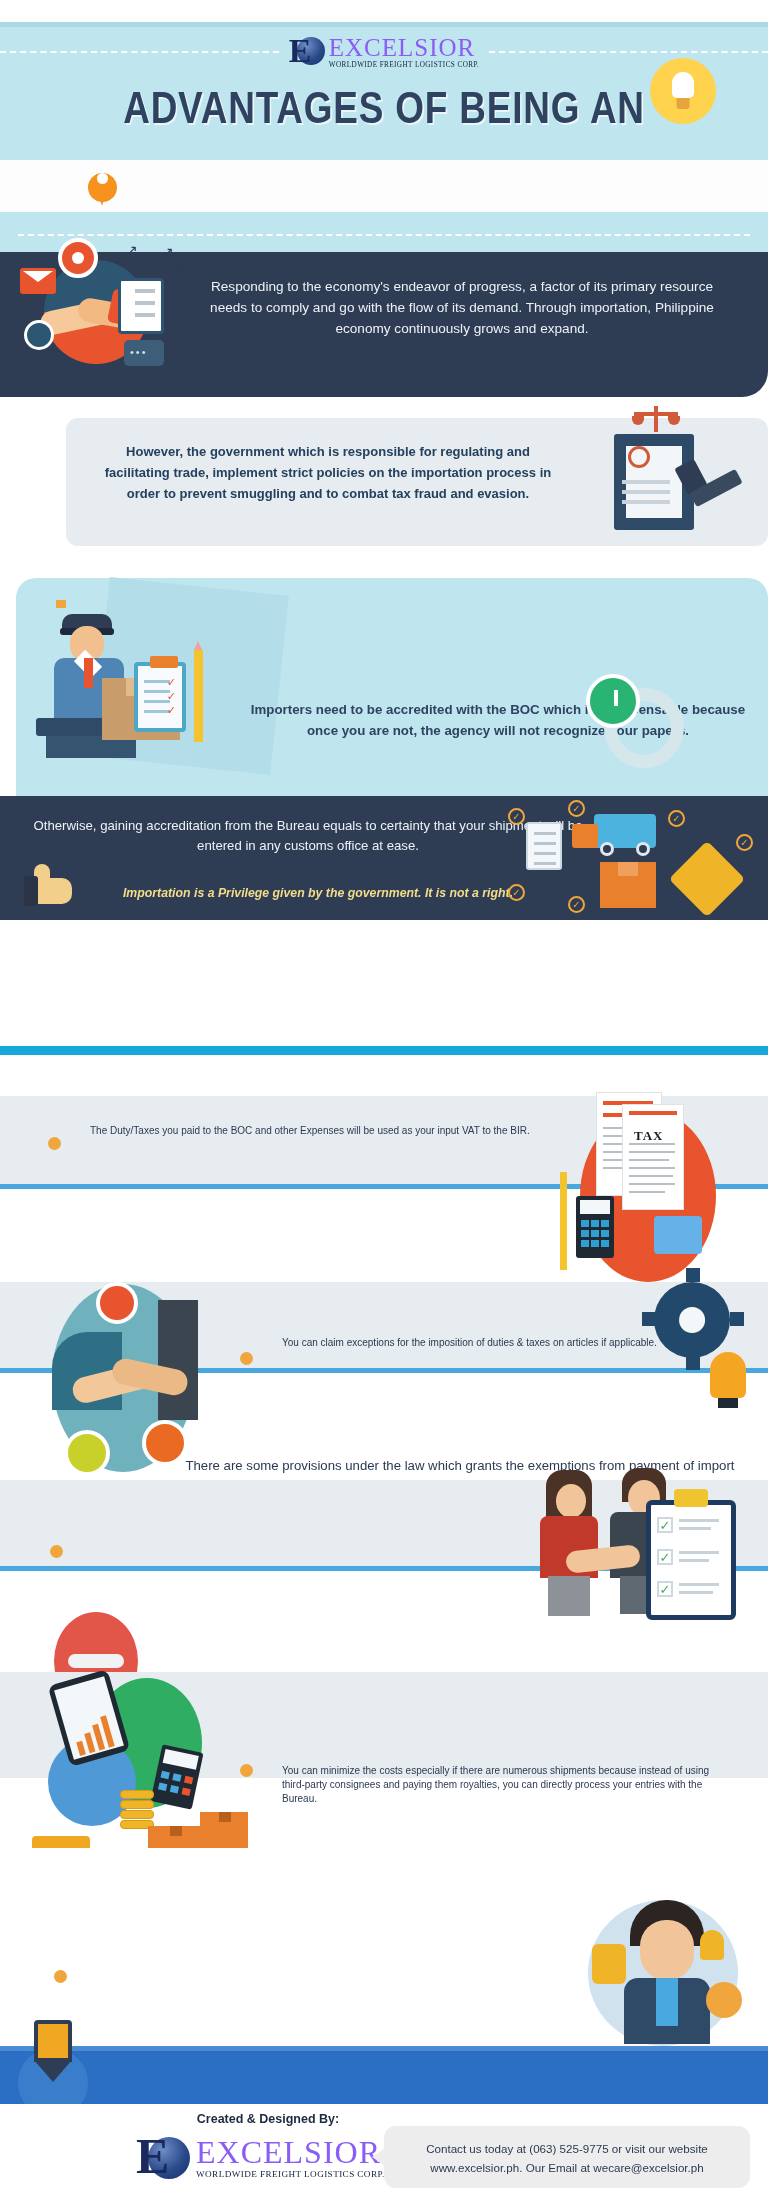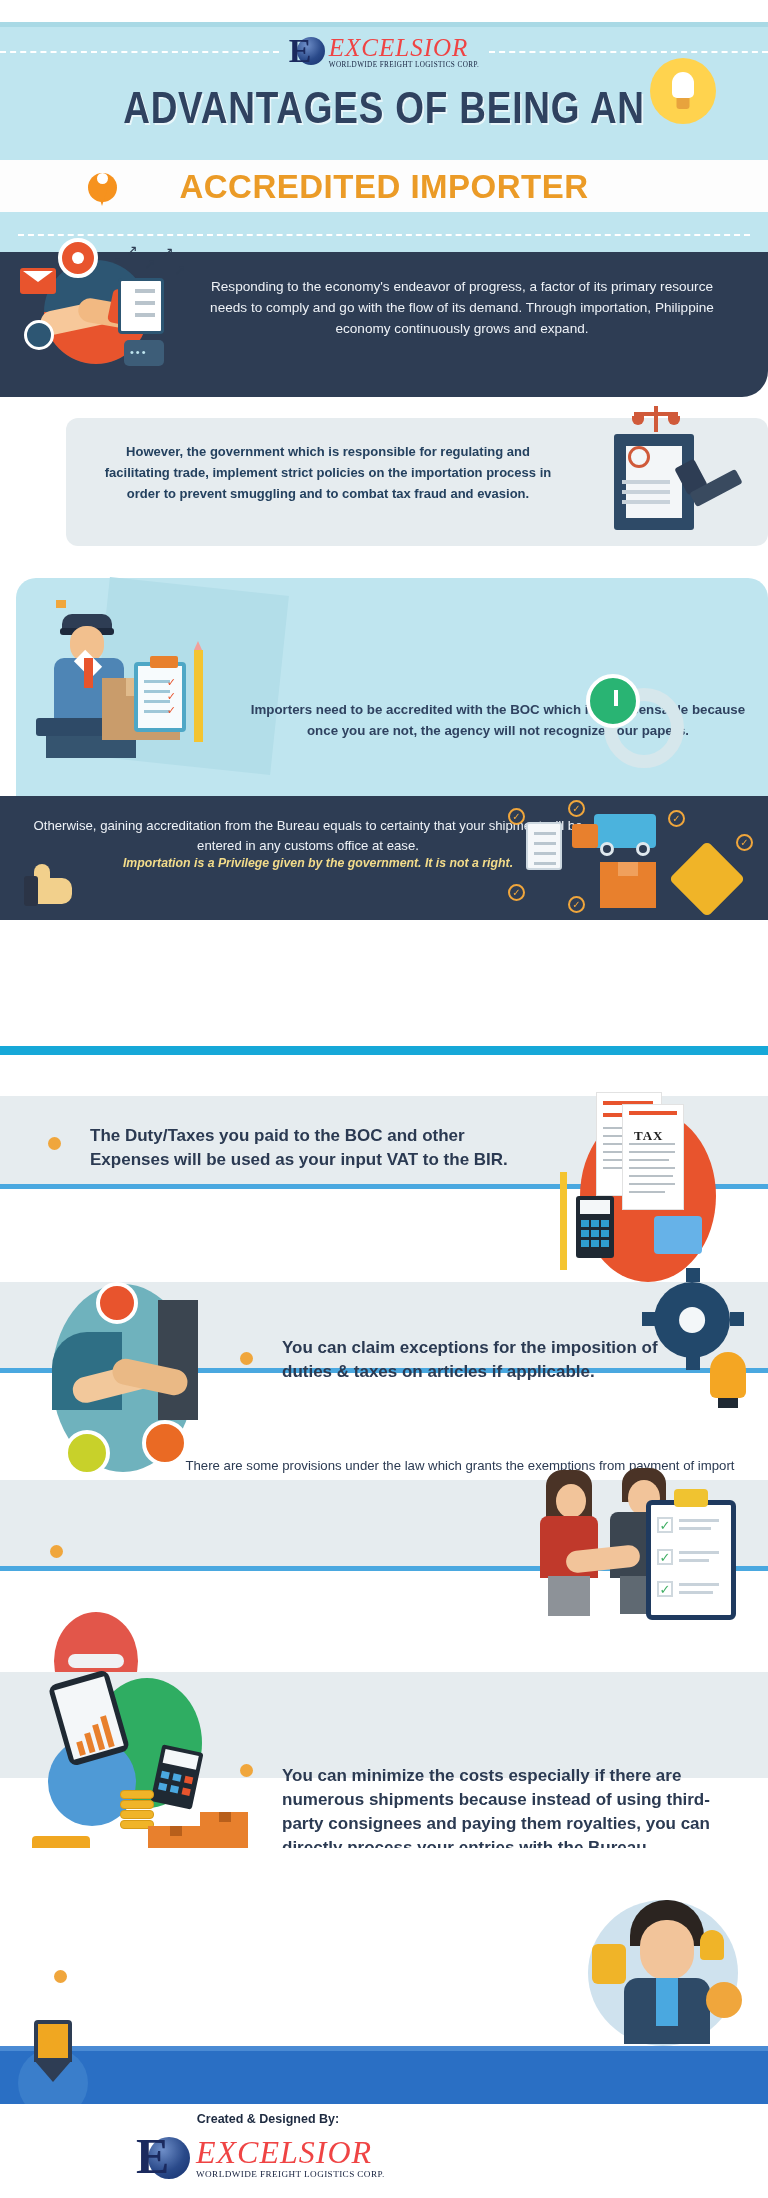--- a/index.html
+++ b/index.html
@@ -25,21 +25,21 @@
   .logo-mark { width:36px; height:36px; position:relative; }
   .logo-globe {
     position:absolute; right:0; top:3px; width:28px; height:28px; border-radius:50%;
     background:radial-gradient(circle at 35% 30%, #6f8fc9 0%, #2a4a8a 55%, #16306b 100%);
   }
   .logo-e {
     position:absolute; left:0; top:0; font-family:"Liberation Serif", serif;
     font-size:34px; line-height:34px; font-weight:700; color:#1b2a5e; letter-spacing:-2px;
   }
   .logo-text { display:flex; flex-direction:column; align-items:flex-start; line-height:1; }
-  .logo-name { font-family:"Liberation Serif", serif; font-size:25px; letter-spacing:1px; color:#ef4444;font-style:italic; }
+  .logo-name { font-family:"Liberation Serif", serif; font-size:25px; letter-spacing:1px; color:#8b5cf6; }
   .logo-tag { font-family:"Liberation Serif", serif; font-size:7.2px; letter-spacing:0.4px; color:#16213e; margin-top:2px; }
 
   .bulb { position:absolute; right:52px; top:58px; width:66px; height:66px; border-radius:50%; background:#ffd34e; }
   .bulb:after {
     content:""; position:absolute; left:50%; top:14px; transform:translateX(-50%);
     width:22px; height:26px; border-radius:11px 11px 5px 5px; background:#ffffff;
   }
   .bulb:before {
     content:""; position:absolute; left:50%; top:40px; transform:translateX(-50%);
     width:13px; height:11px; background:#e8a33d; border-radius:0 0 3px 3px;
@@ -134,21 +134,21 @@
   .clip3 s { position:absolute; right:6px; color:#e8542d; font-size:11px; text-decoration:none; }
   .pencil { position:absolute; left:178px; top:72px; width:9px; height:92px; background:#f4c430; }
   .pencil:before { content:""; position:absolute; left:0; top:-9px; border-left:4.5px solid transparent; border-right:4.5px solid transparent; border-bottom:9px solid #f2a09a; }
   .gearbig { position:absolute; right:84px; top:110px; width:80px; height:80px; border-radius:50%; border:13px solid #d6e7ec; }
   .clock { position:absolute; right:128px; top:96px; width:54px; height:54px; border-radius:50%; background:#29b473; border:4px solid #fff; }
   .clock:after { content:""; position:absolute; left:24px; top:12px; width:4px; height:16px; background:#fff; }
 
   
   .sec4 { position:absolute; left:0; top:796px; width:768px; height:124px; background:#2e3d54; }
   .sec4 p.a { position:absolute; left:30px; top:20px; width:556px; text-align:center; color:#eef2f7; font-size:13.2px; line-height:1.55; }
-  .sec4 p.b { position:absolute; left:50px; top:60px; width:536px; text-align:center; color:#f3dc8a; font-size:12.3px; font-style:italic; font-weight:bold; }
+  .sec4 p.b { position:absolute; left:50px; top:90px; width:536px; text-align:center; color:#f3dc8a; font-size:12.3px; font-style:italic; font-weight:bold; }
   .thumb { position:absolute; left:24px; top:72px; width:54px; height:44px; }
   .thumb-p { position:absolute; left:8px; top:10px; width:40px; height:26px; background:#f2d08c; border-radius:4px 10px 10px 4px; }
   .thumb-u { position:absolute; left:10px; top:-4px; width:16px; height:20px; background:#f2d08c; border-radius:8px 8px 0 0; }
   .thumb-cuff { position:absolute; left:0; top:8px; width:14px; height:30px; background:#2b3446; border-radius:3px; }
   .sec4-icons { position:absolute; right:10px; top:4px; width:250px; height:118px; }
   .i-clip { position:absolute; left:18px; top:22px; width:36px; height:48px; background:#f5f8fa; border:2px solid #cdd8e0; border-radius:3px; }
   .i-clip i { position:absolute; left:6px; width:22px; height:3px; background:#b9c6cf; }
   .i-truck { position:absolute; left:86px; top:14px; width:62px; height:34px; background:#4bb3dd; border-radius:4px; }
   .i-truck:after { content:""; position:absolute; left:-22px; top:10px; width:26px; height:24px; background:#e8802d; border-radius:3px; }
   .i-wheel { position:absolute; top:42px; width:14px; height:14px; border-radius:50%; background:#2e3d54; border:3px solid #dfe8ee; }
@@ -162,21 +162,21 @@
   .sec5-banner { position:absolute; left:448px; top:956px; width:320px; height:92px; background:#16a8d8; }
   .sec5-banner-skew { position:absolute; left:424px; top:956px; width:80px; height:92px; background:#16a8d8; transform:skewX(-20deg); }
   .sec5 h2 { position:absolute; left:40px; top:968px; width:420px; text-align:center; color:#ea7724; font-size:26.5px; font-weight:bold; line-height:1.22; }
   .sec5 .right-txt { position:absolute; left:470px; top:978px; width:280px; text-align:center; color:#ffffff; font-size:15.2px; font-weight:bold; line-height:1.35; }
   .sec5-rule { position:absolute; left:0; top:1046px; width:768px; height:9px; background:#16a8d8; }
 
   
   .band { position:absolute; left:0; background:#e6ecef; }
   .blue-rule { position:absolute; left:0; width:768px; height:5px; background:#4aa8e0; }
   .bullet { position:absolute; width:13px; height:13px; border-radius:50%; background:#f0a63c; }
-  .bhead { position:absolute; color:#2b3a52; font-size:17px; font-weight:bold; line-height:1.42; }
+  .bhead { position:absolute; color:#2b3a52; font-size:10px; font-weight:normal; line-height:1.42; }
   .bsub { position:absolute; color:#2b3a52; font-size:13.2px; line-height:1.45; text-align:center; }
 
   
   .ill { position:absolute; }
   .c-orange { border-radius:50%; background:#e8542d; }
   .c-teal   { border-radius:50%; background:#6fb2bd; }
   .c-green  { border-radius:50%; background:#2fad62; }
   .c-lblue  { border-radius:50%; background:#cfe2ee; }
 
   .paper { position:absolute; background:#ffffff; border:1px solid #e2e2e2; }
@@ -263,21 +263,20 @@
 
   <div class="bulb"></div>
 
   <div class="title-1">ADVANTAGES OF BEING AN</div>
 
   <div class="title2-band"></div>
   <div class="pin">
     <div class="pin-tip"></div>
     <div class="pin-head"></div>
   </div>
-  <div class="title-2">ACCREDITED IMPORTER</div>
 
   <div class="header-band2"></div>
   <div class="header-dash"></div>
 
   <div class="sec1">
     <div class="hs">
       <div class="arrows">
         <s style="left:0px;  top:14px;">↗</s>
         <s style="left:16px; top:2px;">↗</s>
         <s style="left:34px; top:16px;">↗</s>
@@ -548,14 +547,20 @@
   <div class="f-logo">
     <div class="logo-mark">
       <div class="logo-globe"></div>
       <div class="logo-e">E</div>
     </div>
     <div class="logo-text">
       <div class="logo-name">EXCELSIOR</div>
       <div class="logo-tag">WORLDWIDE FREIGHT LOGISTICS CORP.</div>
     </div>
   </div>
+  <div class="f-bubble">
+    <p>
+      <span>Contact us today at (063) 525-9775 or visit our website</span>
+      <span>www.excelsior.ph. Our Email at wecare@excelsior.ph</span>
+    </p>
+  </div>
 
 </div>
 
 </body></html>

